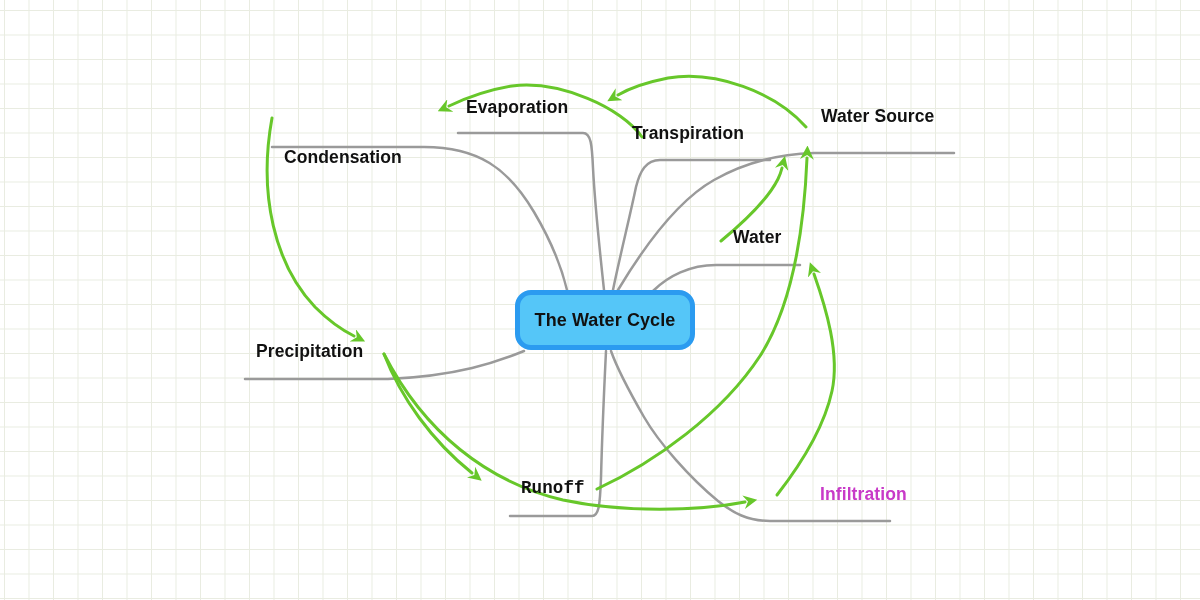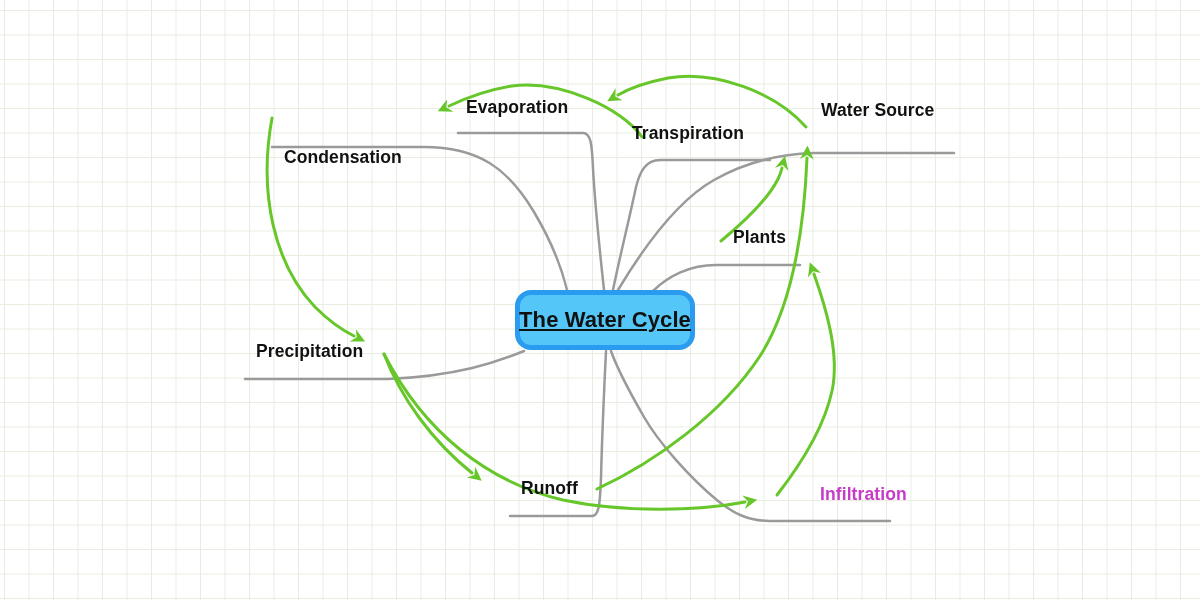--- a/index.html
+++ b/index.html
@@ -35,25 +35,24 @@
     position:absolute;
     left:515px;top:290px;
     width:180px;height:60px;
     box-sizing:border-box;
     border-radius:16px;
     border:5px solid #2b9bf0;
     background:#55c6f8;
     display:flex;align-items:center;justify-content:center;
   }
   #center-node span{
-    font-size:22px;
+    font-size:18px;
     font-weight:700;
     letter-spacing:0.1px;
     white-space:nowrap;
-    text-decoration:underline;
   }
 </style>
 </head>
 <body>
 
 <div id="screen">
   <svg id="diagram" xmlns="http://www.w3.org/2000/svg" viewBox="0 0 1200 600">
       <defs>
         <marker id="arrowhead" viewBox="0 0 10 10" refX="1" refY="5" markerWidth="4.6" markerHeight="4.6" orient="auto" markerUnits="strokeWidth">
           <path d="M0,0 L10,5 L0,10 L3.2,5 Z" fill="#67c72a"></path>
@@ -74,23 +73,23 @@
       <path d="M 384,354 C 424,432 487,482 563,500 C 625,513 698,511 745,502" fill="none" stroke="#67c72a" stroke-width="3" stroke-linecap="round" marker-end="url(#arrowhead)"></path>
       <path d="M 597,489 C 655,462 722,414 760,356 C 792,306 804,230 807,158" fill="none" stroke="#67c72a" stroke-width="3" stroke-linecap="round" marker-end="url(#arrowhead)"></path>
       <path d="M 777,495 C 798,468 824,428 832,391 C 840,354 826,308 814,274" fill="none" stroke="#67c72a" stroke-width="3" stroke-linecap="round" marker-end="url(#arrowhead)"></path>
       <path d="M 721,241 C 744,222 768,199 778,179 C 780,175 781,172 782,168" fill="none" stroke="#67c72a" stroke-width="3" stroke-linecap="round" marker-end="url(#arrowhead)"></path>
     </svg>
 
   <div id="labels">
       <div class="node-label" style="left: 284px; top: 108px; color: rgb(17, 17, 17); margin-top: 39px;">Condensation</div>
       <div class="node-label" style="left: 466px; top: 97px; color: rgb(17, 17, 17); text-align: center;">Evaporation</div>
       <div class="node-label" style="left: 632px; top: 123px; color: rgb(17, 17, 17);">Transpiration</div>
-      <div class="node-label" style="left: 821px; top: 100px; color: rgb(17, 17, 17);">Water Source</div>
-      <div class="node-label" style="left: 733px; top: 227px; color: rgb(17, 17, 17);">Plants</div>
+      <div class="node-label" style="left: 821px; top: 106px; color: rgb(17, 17, 17);">Water Source</div>
+      <div class="node-label" style="left: 733px; top: 227px; color: rgb(17, 17, 17);">Water</div>
       <div class="node-label" style="left: 256px; top: 341px; color: rgb(17, 17, 17);">Precipitation</div>
-      <div class="node-label" style="left: 521px; top: 478px; color: rgb(17, 17, 17);">Runoff</div>
+      <div class="node-label" style="left: 521px; top: 478px; color: rgb(17, 17, 17); font-family: Liberation Mono, monospace;">Runoff</div>
       <div class="node-label" style="left: 820px; top: 484px; color: rgb(200, 58, 200);">Infiltration</div>
     </div>
 
   <div id="center-node" style="background: rgb(85, 198, 248); border-color: rgb(43, 155, 240);">
     <span style="color: rgb(17, 17, 17);">The Water Cycle</span>
   </div>
 </div>
 
 </body></html>

